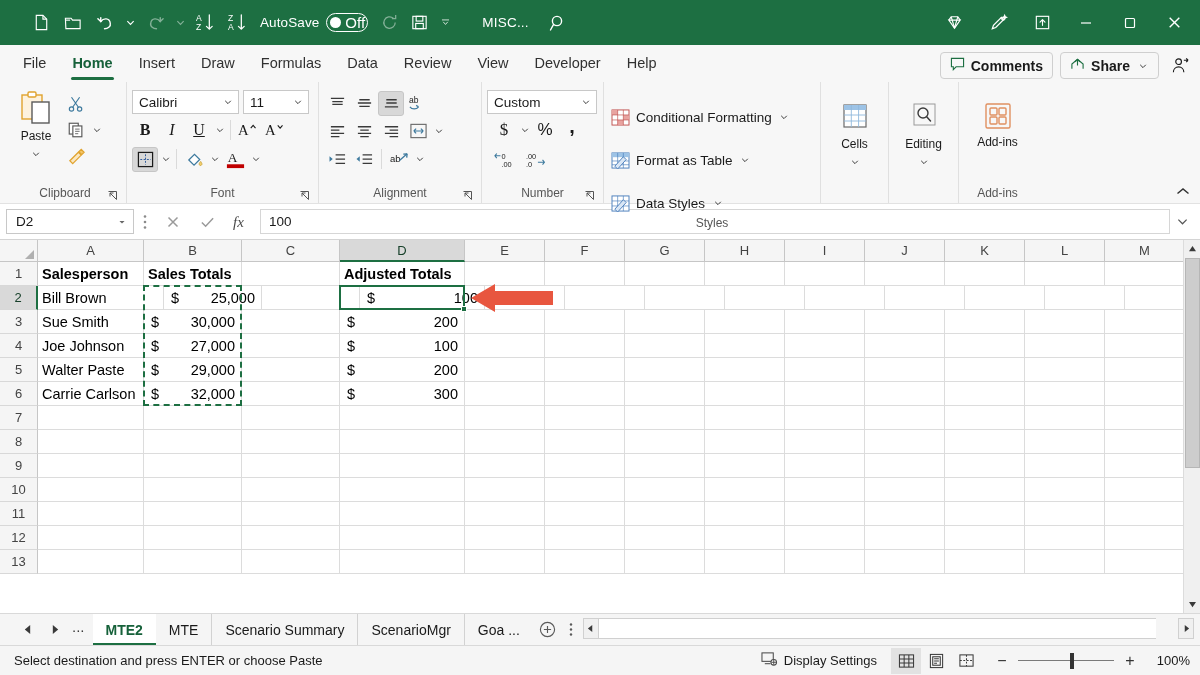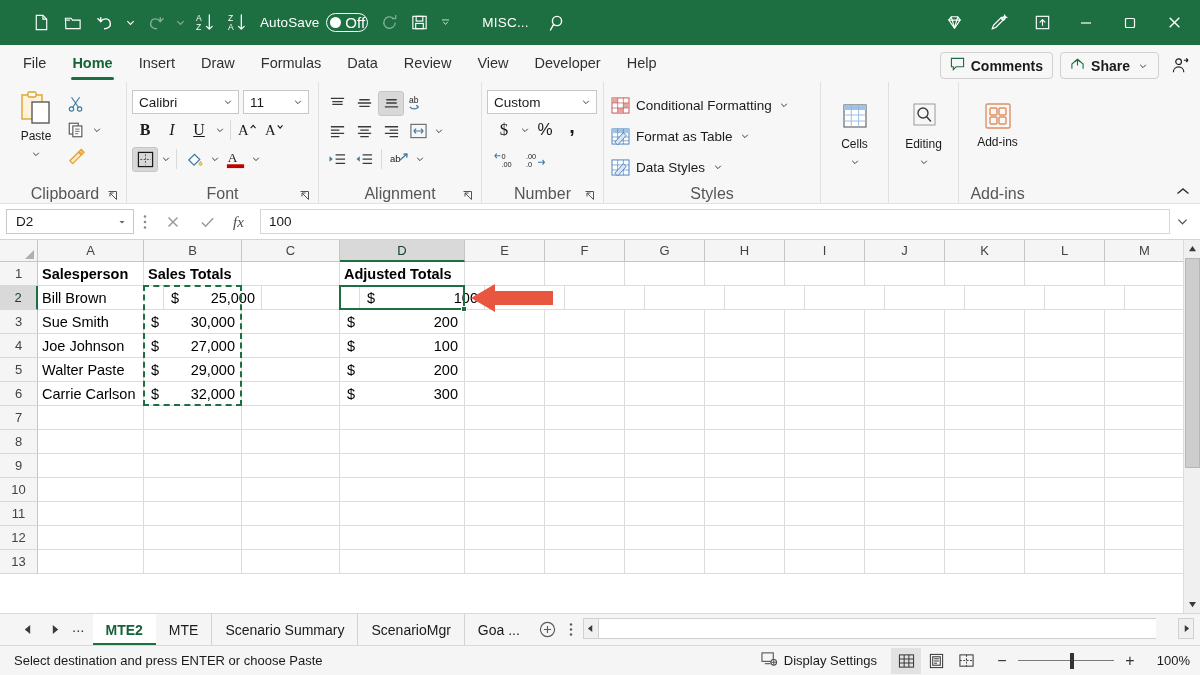--- a/index.html
+++ b/index.html
@@ -60,21 +60,21 @@
 
   
   .ribbon {
     height: 122px; background: #F7F7F7; border-bottom: 1px solid #E2E2E2;
     display:flex; align-items: stretch; flex: none; position: relative; padding-left: 4px;
   }
   .group { display:flex; flex-direction: column; position: relative; padding: 4px 5px 0 5px; }
   .group + .group { border-left: 1px solid #E0E0E0; }
   .group-body { flex:1; display:flex; align-items:flex-start; padding-top: 2px; }
   .group-label {
-    height: 17px; font-size: 16px; color: #565656; text-align:center; line-height: 15px; position:relative;
+    height: 17px; font-size: 12px; color: #565656; text-align:center; line-height: 15px; position:relative;
   }
   .dlg-launch { position:absolute; right: 2px; bottom: 0px; width:14px; height:15px; display:flex; align-items:center; justify-content:center; }
 
   .bigbtn {
     width: 54px; display:flex; flex-direction:column; align-items:center; gap:1px; padding-top:4px;
     font-size: 12px; color:#1a1a1a;
   }
   .bigbtn .lbl { text-align:center; line-height: 13px; }
   .bigbtn .cv { margin-top:-1px; }
 
@@ -87,21 +87,21 @@
   .cv { width: 13px; height: 22px; display:flex; align-items:center; justify-content:center; }
   .cv svg { width: 8px; height: 8px; }
   .vdiv { width:1px; height: 20px; background:#DADADA; margin: 0 3px; }
 
   .combo {
     height: 24px; border: 1px solid #C8C8C8; background:#fff; display:flex; align-items:center;
     padding: 0 4px 0 6px; font-size: 13.5px; color:#1a1a1a; justify-content: space-between;
   }
   .combo .cv { height: 22px; }
 
-  .stylesrow { display:flex; align-items:center; gap:6px; height: 26px; font-size: 13.5px; color:#1a1a1a; padding-left: 2px; }
+  .stylesrow { display:flex; align-items:center; gap:6px; height: 26px; font-size: 13.5px; color:#1a1a1a; padding-left: 2px; margin-top: 12px; }
   .stylesrow .ico { width:19px; height:17px; flex:none; }
 
   .ribbon-collapse { position:absolute; right: 8px; bottom: 4px; width: 18px; height: 16px; display:flex; align-items:center; justify-content:center; }
 
   
   .formulabar {
     height: 36px; background: #fff; display:flex; align-items:center; flex: none; padding: 0 6px; gap: 0;
     border-bottom: 1px solid #D4D4D4;
   }
   .namebox {

